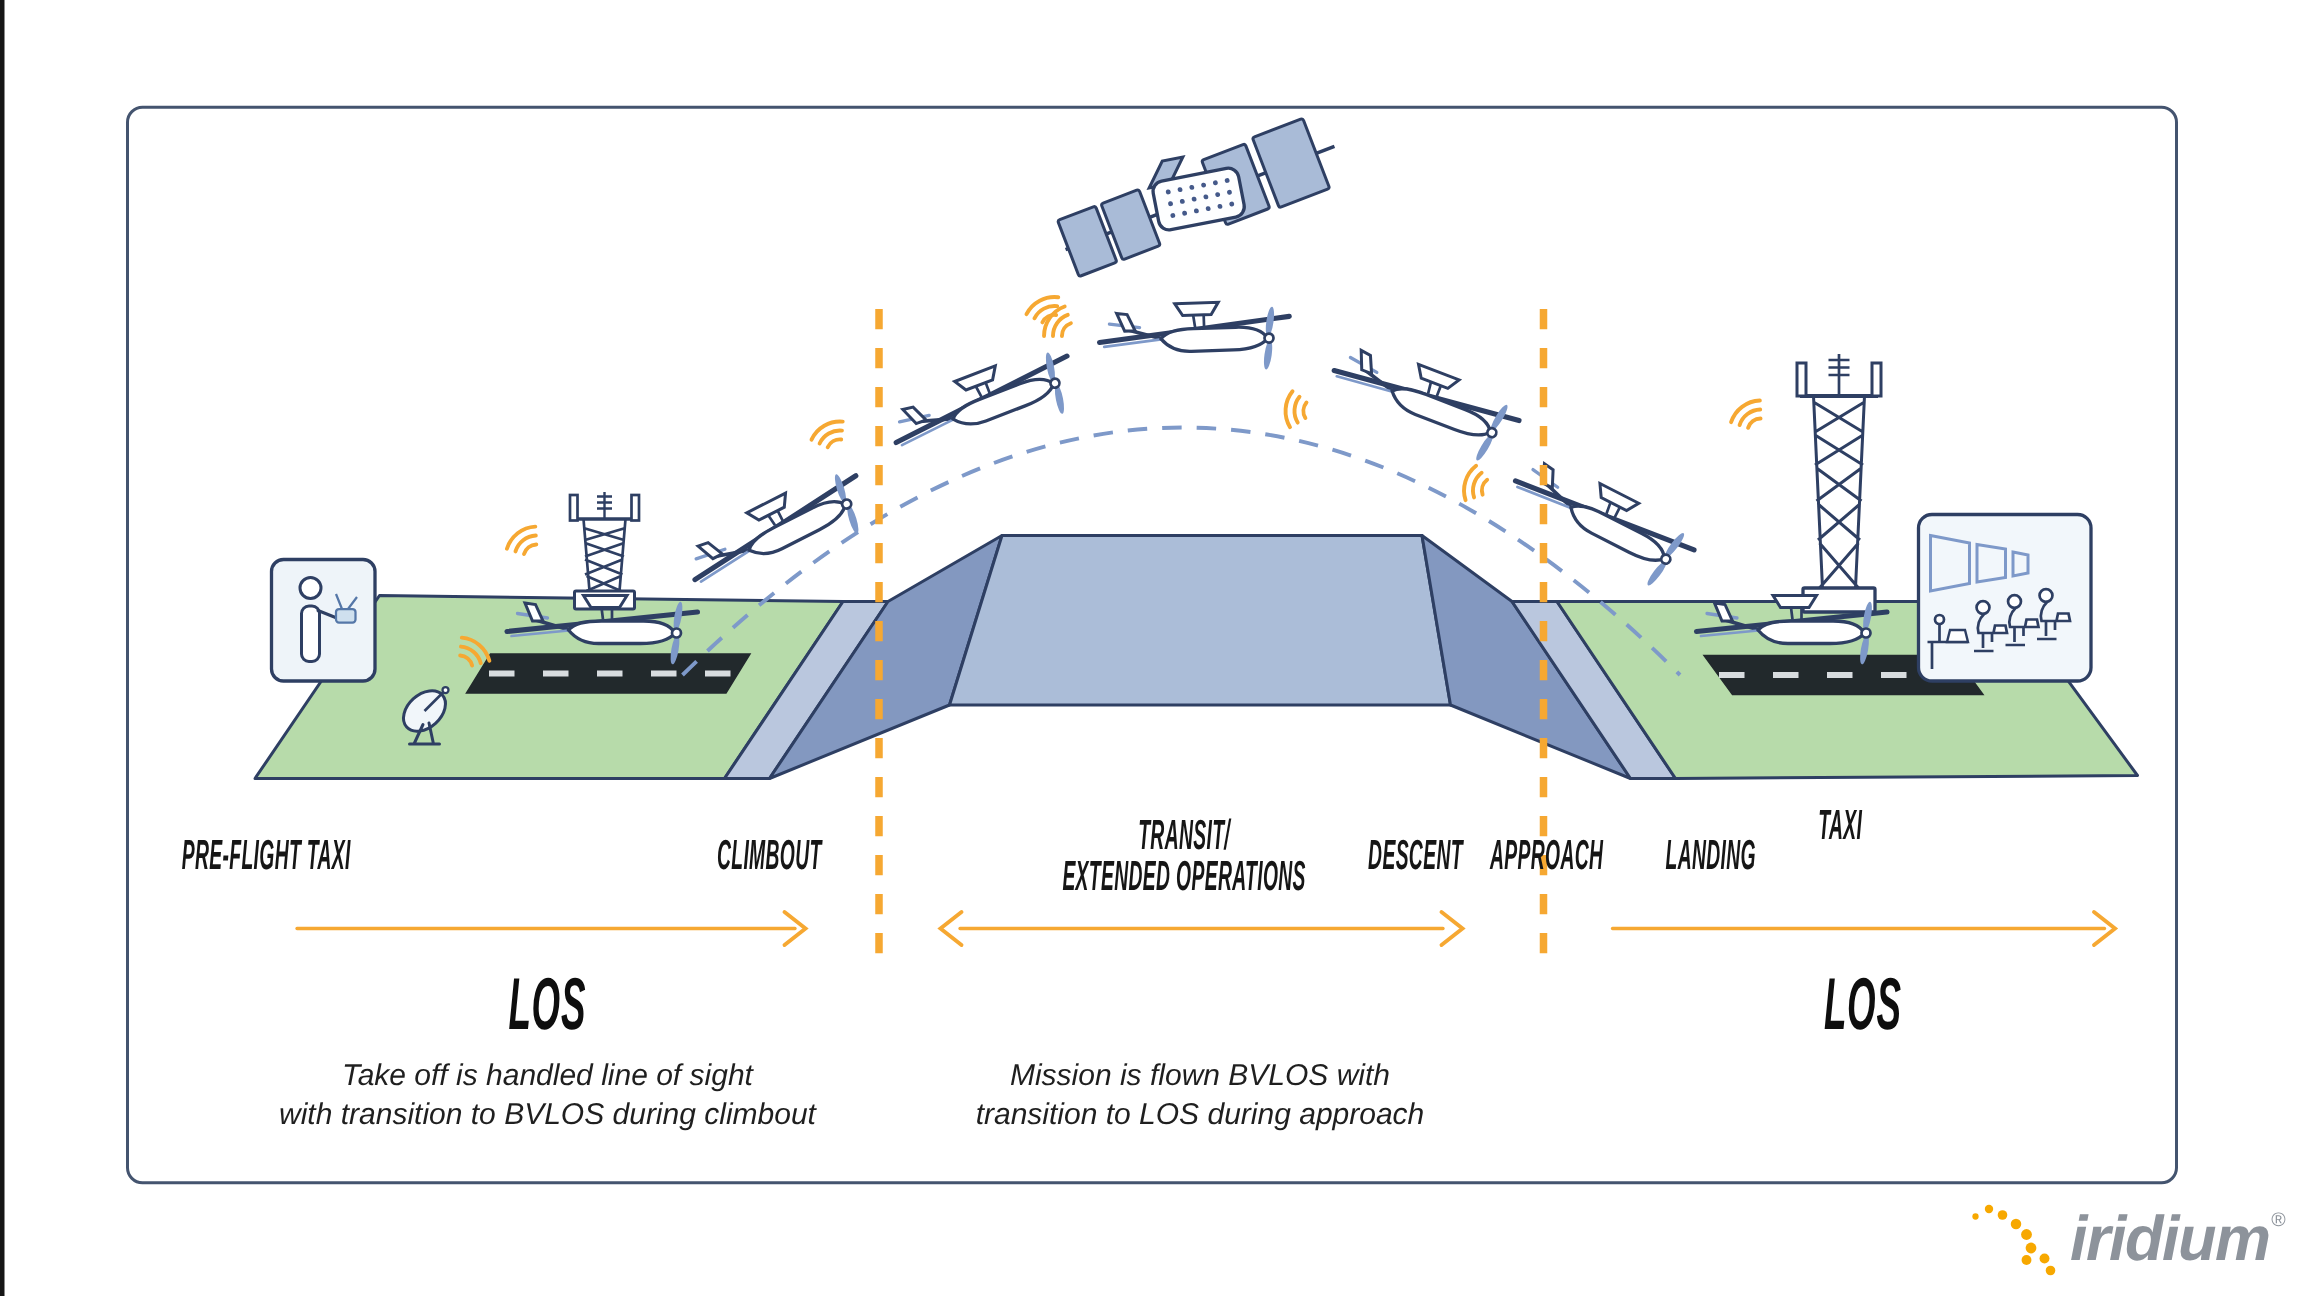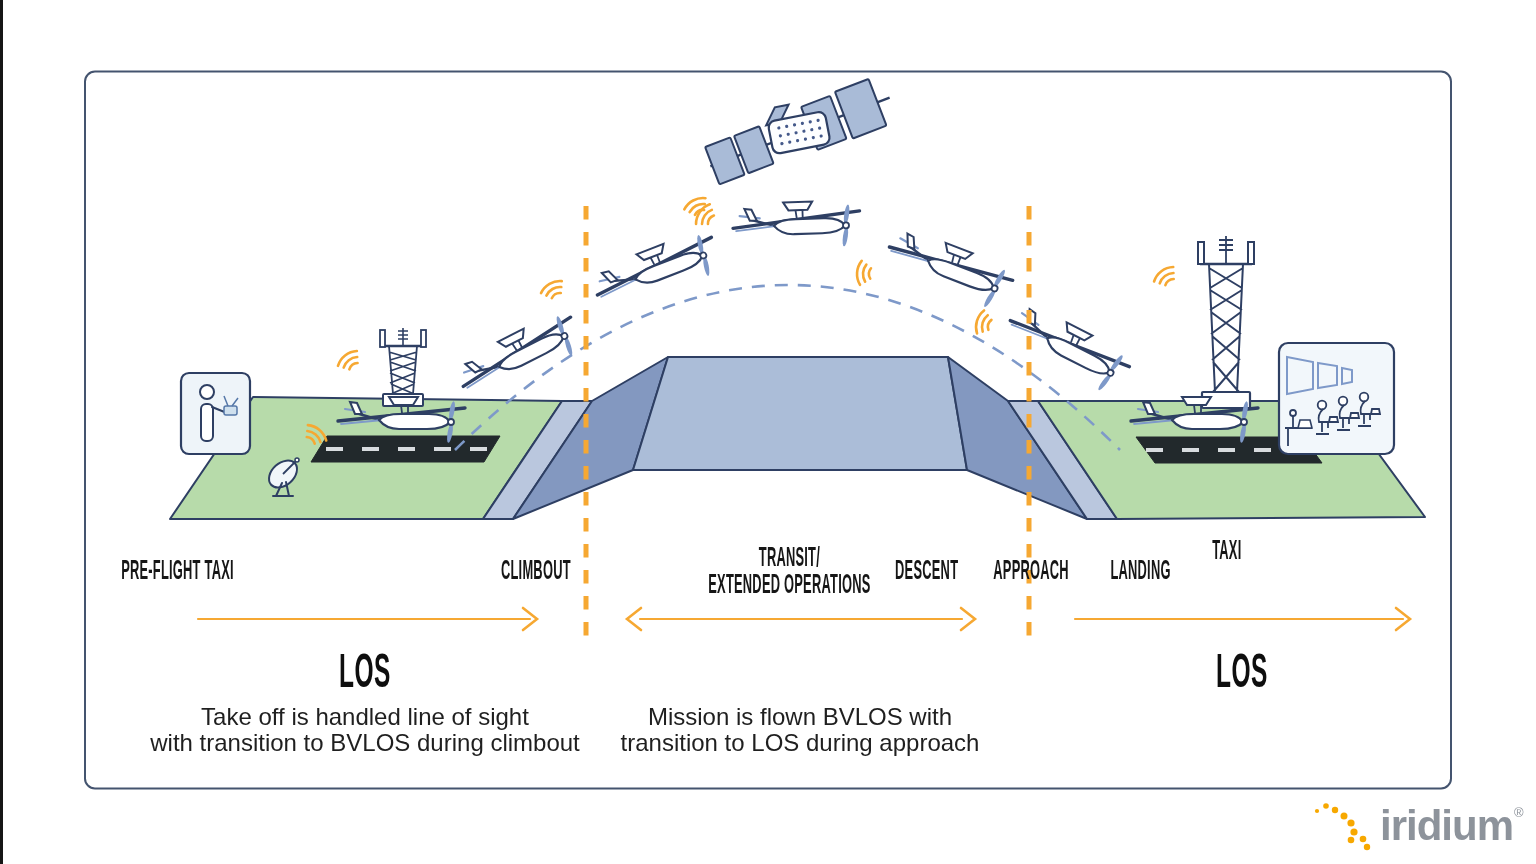--- a/index.html
+++ b/index.html
@@ -1,27 +1,27 @@
 <!DOCTYPE html>
 <html><head>
 <meta charset="utf-8">
 <style>
   html,body{margin:0;padding:0;background:#fff;}
   .stage{position:relative;width:1536px;height:864px;background:#fff;overflow:hidden;
-         font-family:"Liberation Sans",sans-serif;}
+         font-family:"Liberation Sans",sans-serif;font-style:italic;}
   .scene{position:absolute;left:0;top:0;}
   .phase{position:absolute;width:360px;text-align:center;color:#161616;font-weight:700;
          font-size:28px;line-height:27px;}
   .phase>span{display:inline-block;white-space:pre;transform:scaleX(0.46);
          transform-origin:50% 50%;letter-spacing:0.5px;}
   .heading{position:absolute;width:360px;text-align:center;color:#0e0e0e;font-weight:700;
          font-size:49px;line-height:48px;}
   .heading>span{display:inline-block;white-space:pre;transform:scaleX(0.5);
          transform-origin:50% 50%;letter-spacing:1px;}
-  .desc{position:absolute;width:480px;text-align:center;color:#1f1f1f;font-size:24px;
+  .desc{position:absolute;width:480px;text-align:center;color:#1f1f1f;font-size:20px;
          line-height:26px;font-weight:400;}
   .desc>span{white-space:pre;}
   .logo{position:absolute;left:1312px;top:796px;display:flex;align-items:flex-start;text-align:right;}
   .logo-text{font-size:42px;font-weight:700;color:#8d939b;letter-spacing:-1px;
          line-height:60px;margin-left:4px;}
   .tm{font-size:13px;color:#8d939b;line-height:1;margin-top:10px;margin-left:1px;}
 </style>
 </head>
 <body>
 
@@ -196,24 +196,24 @@
       <path d="M641,608 L627,619 L641,630" stroke-width="2.6"></path>
       <path d="M961,608 L975,619 L961,630" stroke-width="2.6"></path>
       <path d="M1075,619 L1403,619" stroke-width="2.2"></path>
       <path d="M1396,608 L1410,619 L1396,630" stroke-width="2.6"></path>
     </g>
 
     <rect x="0" y="0" width="3" height="864" fill="#161616"></rect>
   </svg>
 
   <div class="phase" style="left:-3px;top:556px"><span>PRE-FLIGHT TAXI</span></div>
-  <div class="phase" style="left:356px;top:556px"><span>CLIMBOUT</span></div>
+  <div class="phase" style="left:333px;top:556px"><span>CLIMBOUT</span></div>
   <div class="phase" style="left:609px;top:543px"><span>TRANSIT/
 EXTENDED OPERATIONS</span></div>
-  <div class="phase" style="left:747px;top:556px"><span>DESCENT</span></div>
+  <div class="phase" style="left:764px;top:556px"><span>DESCENT</span></div>
   <div class="phase" style="left:961px;top:556px"><span>LANDING</span></div>
   <div class="phase" style="left:851px;top:556px"><span>APPROACH</span></div>
   <div class="phase" style="left:1047px;top:536px"><span>TAXI</span></div>
 
   <div class="heading" style="left:185px;top:646px"><span>LOS</span></div>
   <div class="heading" style="left:1062px;top:646px"><span>LOS</span></div>
 
   <div class="desc" style="left:125px;top:704px"><span>Take off is handled line of sight
 with transition to BVLOS during climbout</span></div>
   <div class="desc" style="left:560px;top:704px"><span>Mission is flown BVLOS with

